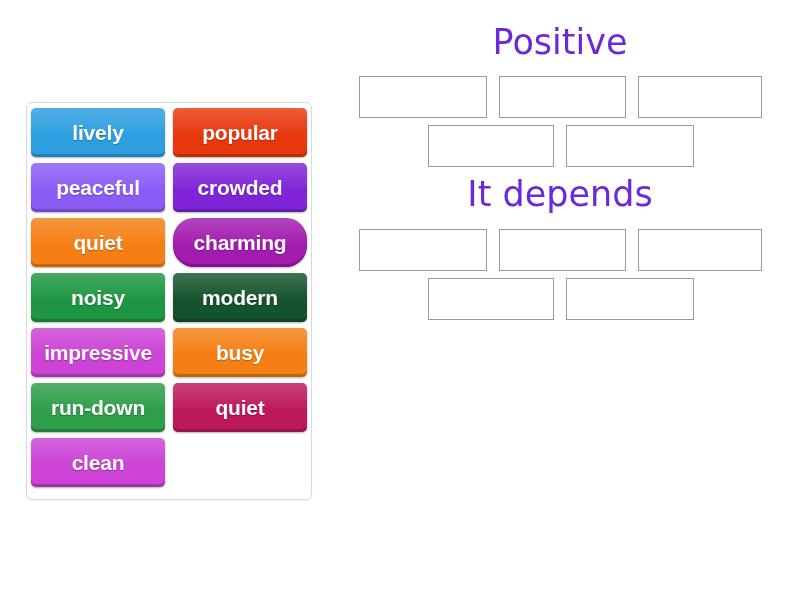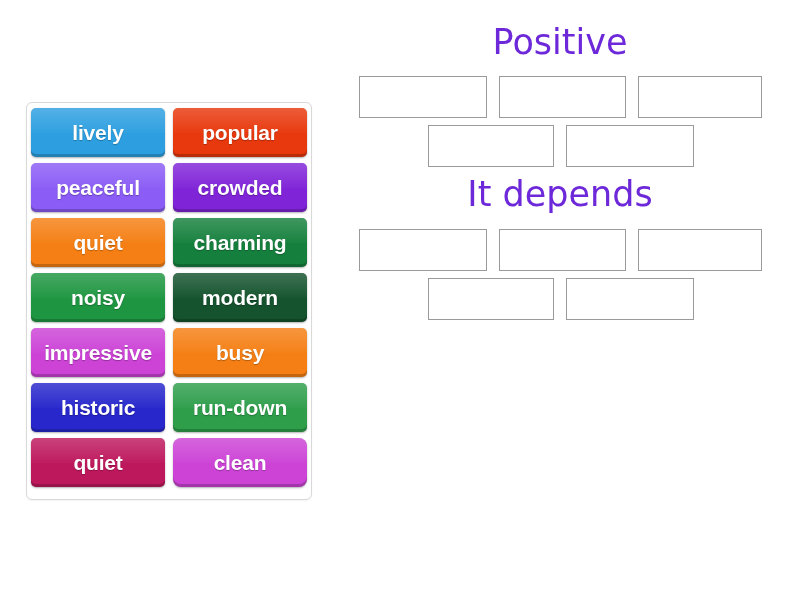--- a/index.html
+++ b/index.html
@@ -124,45 +124,42 @@
       </div>
       <div class="tile" style="background: #8b5cf6; box-shadow: rgba(0, 0, 0, 0.2) 0px -3px 0px inset, rgba(0, 0, 0, 0.3) 0px 1px 2px;">
         <span class="tile-label">peaceful</span>
       </div>
       <div class="tile" style="background: rgb(128, 36, 216); box-shadow: rgba(0, 0, 0, 0.2) 0px -3px 0px inset, rgba(0, 0, 0, 0.3) 0px 1px 2px;">
         <span class="tile-label">crowded</span>
       </div>
       <div class="tile" style="background: rgb(245, 127, 20); box-shadow: rgba(0, 0, 0, 0.2) 0px -3px 0px inset, rgba(0, 0, 0, 0.3) 0px 1px 2px;">
         <span class="tile-label">quiet</span>
       </div>
-      <div class="tile" style="background: #15803d; box-shadow: rgba(0, 0, 0, 0.2) 0px -3px 0px inset, rgba(0, 0, 0, 0.3) 0px 1px 2px;">
+      <div class="tile" style="background: #a21caf; box-shadow: rgba(0, 0, 0, 0.2) 0px -3px 0px inset, rgba(0, 0, 0, 0.3) 0px 1px 2px; border-radius: 21px;">
         <span class="tile-label">charming</span>
       </div>
       <div class="tile" style="background: rgb(30, 150, 65); box-shadow: rgba(0, 0, 0, 0.2) 0px -3px 0px inset, rgba(0, 0, 0, 0.3) 0px 1px 2px;">
         <span class="tile-label">noisy</span>
       </div>
       <div class="tile" style="background: #14532d; box-shadow: rgba(0, 0, 0, 0.2) 0px -3px 0px inset, rgba(0, 0, 0, 0.3) 0px 1px 2px;">
         <span class="tile-label">modern</span>
       </div>
       <div class="tile" style="background: rgb(204, 67, 214); box-shadow: rgba(0, 0, 0, 0.2) 0px -3px 0px inset, rgba(0, 0, 0, 0.3) 0px 1px 2px;">
         <span class="tile-label">impressive</span>
       </div>
       <div class="tile" style="background: rgb(245, 127, 20); box-shadow: rgba(0, 0, 0, 0.2) 0px -3px 0px inset, rgba(0, 0, 0, 0.3) 0px 1px 2px; align-items: center;">
         <span class="tile-label">busy</span>
       </div>
-      <div class="tile" style="background: rgb(39, 39, 204); box-shadow: rgba(0, 0, 0, 0.2) 0px -3px 0px inset, rgba(0, 0, 0, 0.3) 0px 1px 2px;">
-        <span class="tile-label">historic</span>
-      </div>
       <div class="tile" style="background: rgb(46, 158, 75); box-shadow: rgba(0, 0, 0, 0.2) 0px -3px 0px inset, rgba(0, 0, 0, 0.3) 0px 1px 2px;">
         <span class="tile-label">run-down</span>
       </div>
       <div class="tile" style="background: #be185d; box-shadow: rgba(0, 0, 0, 0.2) 0px -3px 0px inset, rgba(0, 0, 0, 0.3) 0px 1px 2px;">
         <span class="tile-label">quiet</span>
       </div>
-      <div class="tile" style="background: rgb(204, 67, 214); box-shadow: rgba(0, 0, 0, 0.2) 0px -3px 0px inset, rgba(0, 0, 0, 0.3) 0px 1px 2px; border-radius: 8px;">
+      <div class="tile" style="background: rgb(204, 67, 214); box-shadow: rgba(0, 0, 0, 0.2) 0px -3px 0px inset, rgba(0, 0, 0, 0.3) 0px 1px 2px;">
         <span class="tile-label">clean</span>
       </div>
     </div>
 </div>
 
 <div id="categories">
     <div class="category cat-positive">
       <div class="category-title">Positive</div>
       <div class="zone-row row-1">
         <div class="drop-zone z-a"></div>

